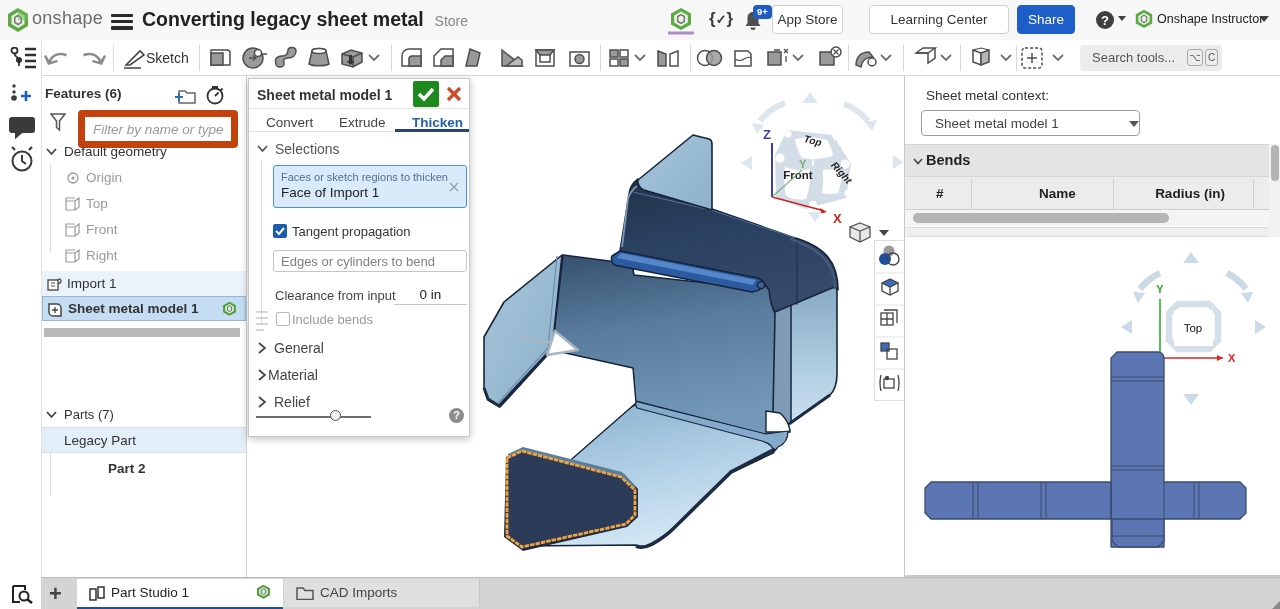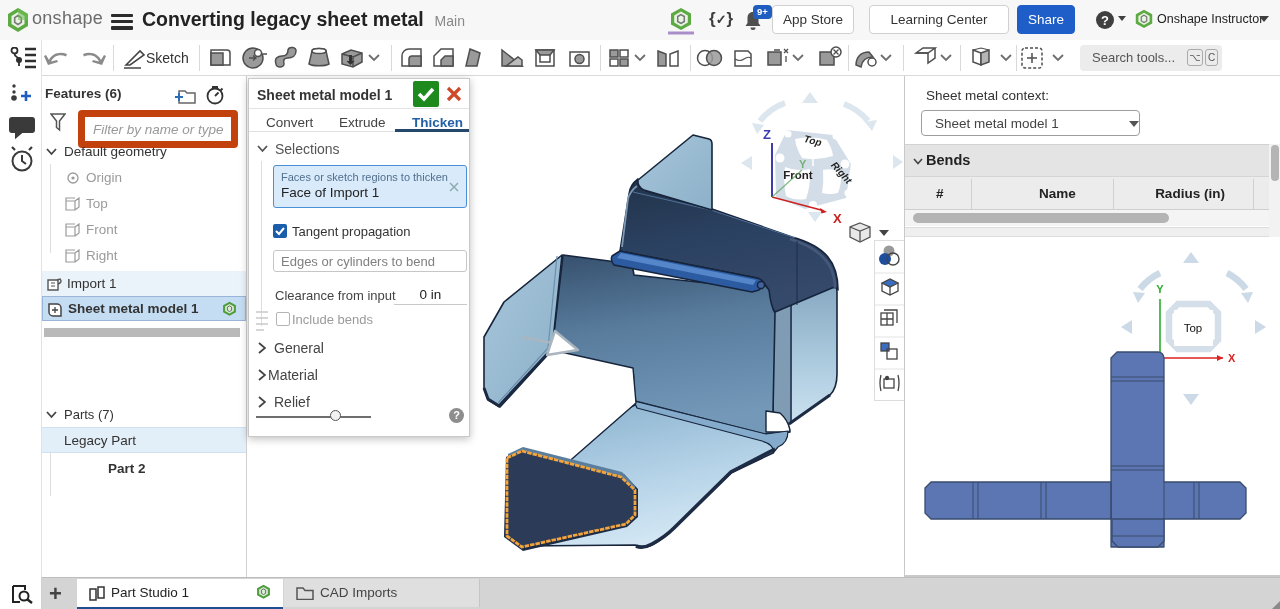--- a/index.html
+++ b/index.html
@@ -208,34 +208,34 @@
       <polygon points="11,4 17.5,8 17.5,16 11,20 4.5,16 4.5,8" fill="#fff" opacity="0.85"></polygon>
       <polygon points="11,7.5 14.3,9.7 14.3,14.3 11,16.5 7.7,14.3 7.7,9.7" fill="none" stroke="#7a7a7a" stroke-width="1.6"></polygon>
       <path d="M11,0 L21,6 L21,12 L11,12 Z" fill="#6fbe53" opacity="0.55"></path>
     </svg>
     <div class="abs" style="left:32px;top:8px;font-size:18px;color:#6b6b6b;letter-spacing:0.3px;">onshape</div>
     <div id="hamb" class="abs" style="left:111px;top:11px;">
         <div></div>
         <div></div>
         <div></div>
       </div>
-    <div class="abs" style="left:142px;top:8px;font-size:19.5px;font-weight:bold;color:#222;">Converting legacy sheet metal&nbsp;&nbsp;<span style="font-weight:normal;font-size:14px;color:#888;">Main</span></div>
+    <div class="abs" style="left:142px;top:8px;font-size:19.5px;font-weight:bold;color:#222;">Converting legacy sheet metal&nbsp;&nbsp;<span style="font-weight:normal;font-size:14px;color:#888;">Store</span></div>
     <svg class="abs" style="left:668px;top:7px" width="26" height="28" viewBox="0 0 26 28">
       <polygon points="13,1 23,6.5 23,17.5 13,23 3,17.5 3,6.5" fill="#5daa44"></polygon>
       <polygon points="13,4.6 19.8,8.4 19.8,15.6 13,19.4 6.2,15.6 6.2,8.4" fill="#e8f3e2"></polygon>
       <polygon points="13,7.6 16.3,9.5 16.3,14.5 13,16.4 9.7,14.5 9.7,9.5" fill="none" stroke="#777" stroke-width="1.5"></polygon>
       <rect x="0" y="24.5" width="26" height="3" fill="#a98fca"></rect>
     </svg>
     <div class="abs" style="left:709px;top:9px;font-size:17px;color:#3c3c3c;font-weight:bold;">{<span style="font-size:13px;">✓</span>}</div>
     <svg class="abs" style="left:743px;top:10px" width="20" height="21" viewBox="0 0 20 21">
       <path d="M10,2 C6.5,2 4.5,4.5 4.5,8 L4.5,13 L2.5,16 L17.5,16 L15.5,13 L15.5,8 C15.5,4.5 13.5,2 10,2 Z" fill="#4e4e4e"></path>
       <path d="M7.5,17.5 a2.5,2.5 0 0 0 5,0 Z" fill="#4e4e4e"></path>
     </svg>
     <div class="abs" style="left:753px;top:5px;width:19px;height:14px;background:#1f5dc0;border-radius:4px;color:#fff;font-size:9.5px;font-weight:bold;text-align:center;line-height:14px;">9+</div>
-    <div class="hbtn" style="left:772px;width:82px;">App Store</div>
+    <div class="hbtn" style="left:772px;width:71px;">App Store</div>
     <div class="hbtn" style="left:869px;width:140px;">Learning Center</div>
     <div class="hbtn" style="left:1017px;width:58px;background:#1f5dc8;border-color:#1f5dc8;color:#fff;">Share</div>
     <svg class="abs" style="left:1095px;top:10px" width="20" height="20" viewBox="0 0 20 20">
       <circle cx="10" cy="10" r="9" fill="#3f3f3f"></circle>
       <text x="10" y="14.5" font-size="13" font-weight="bold" fill="#fff" text-anchor="middle" font-family="Liberation Sans">?</text>
     </svg>
     <div class="abs" style="left:1118px;top:16px;width:0;height:0;border-left:4.5px solid transparent;border-right:4.5px solid transparent;border-top:5.5px solid #3f3f3f;"></div>
     <svg class="abs" style="left:1133px;top:9px" width="22" height="23" viewBox="0 0 26 28">
       <polygon points="13,1 23,6.5 23,17.5 13,23 3,17.5 3,6.5" fill="#5daa44"></polygon>
       <polygon points="13,4.6 19.8,8.4 19.8,15.6 13,19.4 6.2,15.6 6.2,8.4" fill="#e8f3e2"></polygon>

